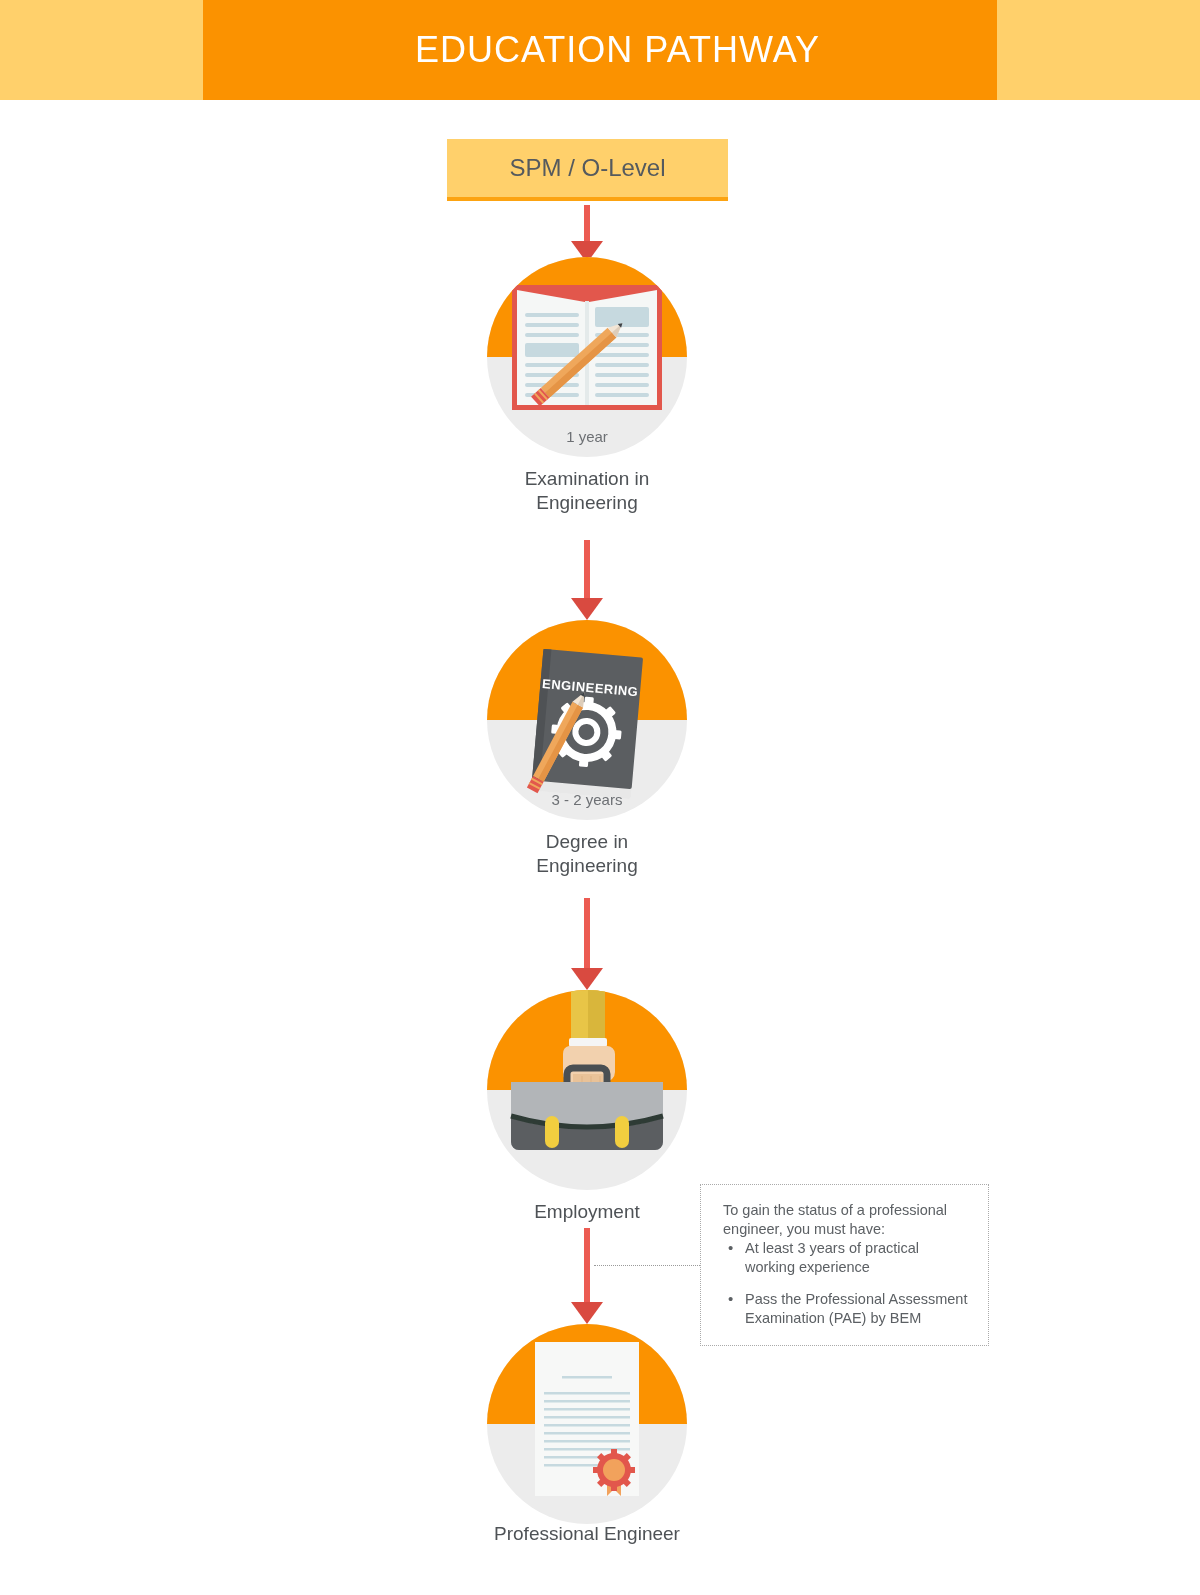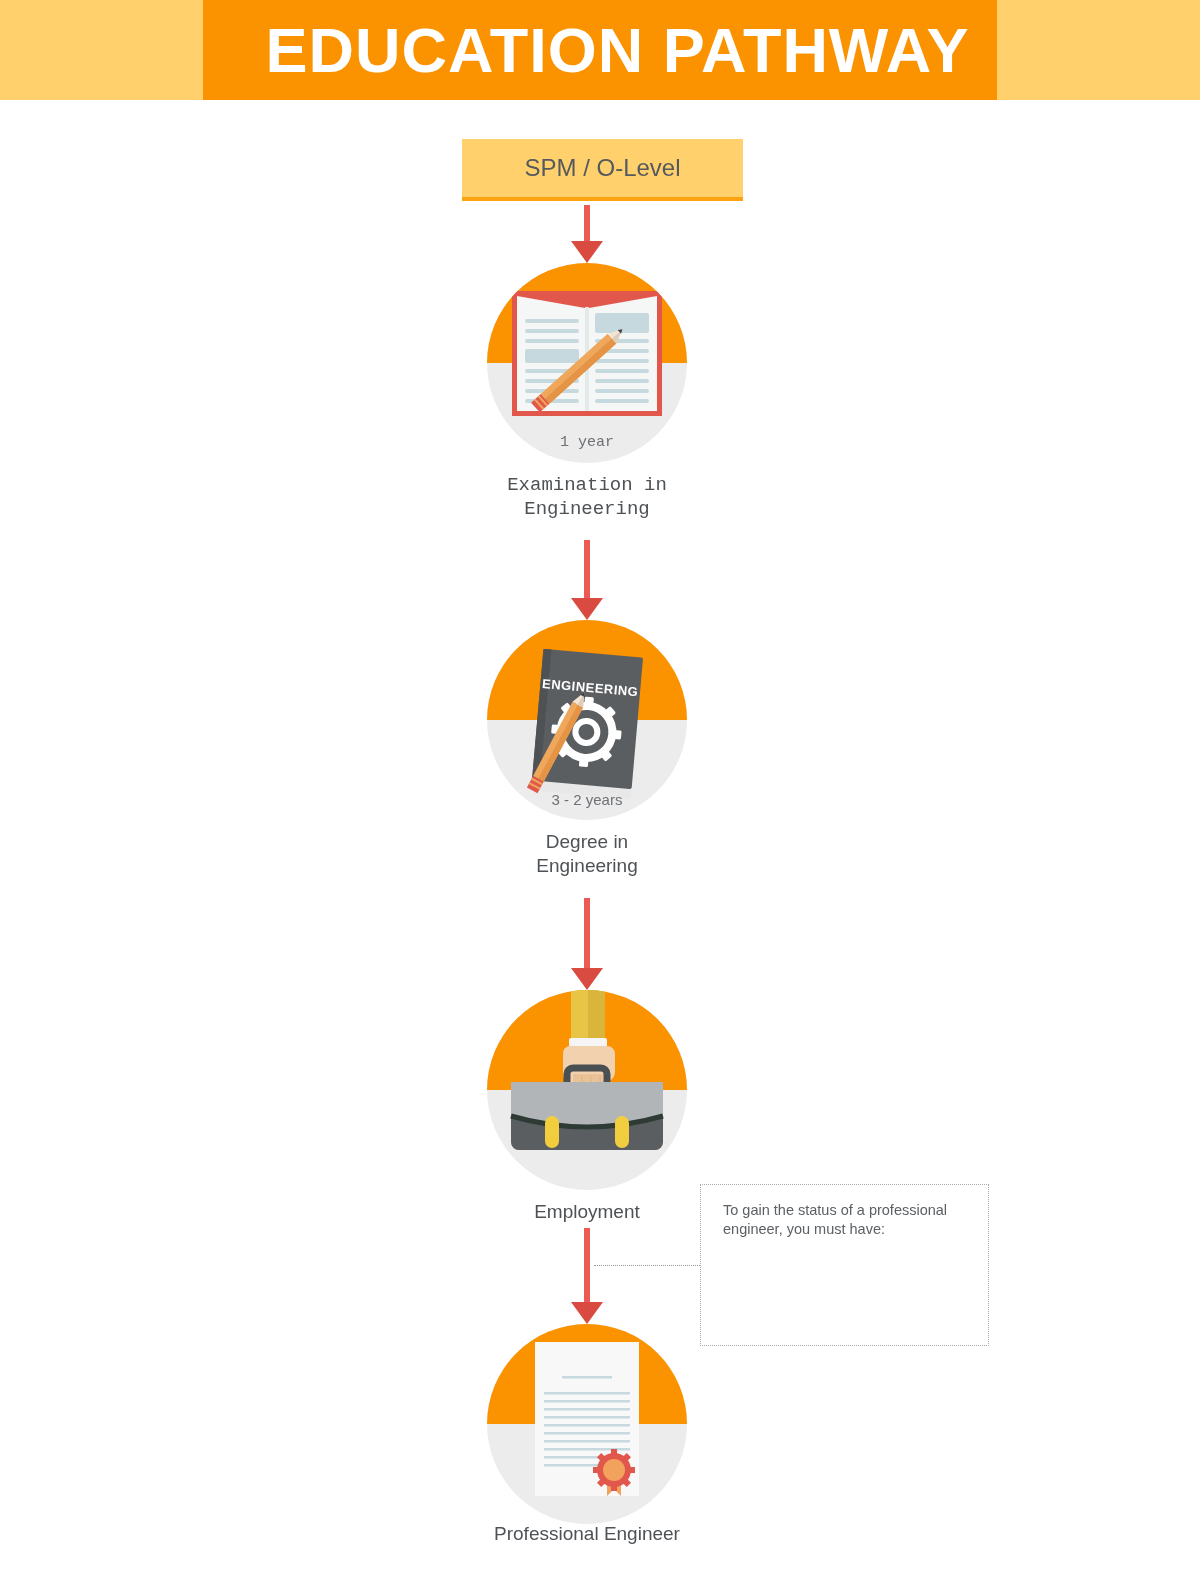--- a/index.html
+++ b/index.html
@@ -24,32 +24,32 @@
     position: absolute;
     left: 203px; top: 0;
     width: 794px; height: 100px;
     background: #FB9200;
     display: flex;
     align-items: center;
     justify-content: center;
   }
   .header-title {
     color: #ffffff;
-    font-size: 63px;
-    font-weight: bold;
+    font-size: 36px;
+    font-weight: normal;
     letter-spacing: 1px;
     line-height: 1;
     white-space: nowrap;
     margin-left: 35px;
   }
 
   
   .start-box {
     position: absolute;
-    left: 462px; top: 139px;
+    left: 447px; top: 139px;
     width: 281px; height: 62px;
     background: #FFD06B;
     border-bottom: 4px solid #FCA311;
     display: flex;
     align-items: center;
     justify-content: center;
   }
   .start-box-label {
     font-size: 24px;
     color: #555a5e;
@@ -169,21 +169,21 @@
 
 <div class="start-box">
   <div class="start-box-label">SPM / O-Level</div>
 </div>
 
 <div class="arrow" style="top:205px; height:58px;">
   <div class="shaft" style="height:38px;"></div>
   <div class="head" style="top:36px;"></div>
 </div>
 
-<div class="step" style="top:263px;font-family:Liberation Mono, monospace;">
+<div class="step" style="top:257px;">
   <div class="circle">
     <div class="circle-top"></div>
     <svg class="circle-art" viewBox="0 0 200 200">
 
       <rect x="25" y="28" width="150" height="125" fill="#E2574C"></rect>
 
       <path d="M30 33 L98 45 L98 148 L30 148 Z" fill="#F5F7F6"></path>
 
       <path d="M170 33 L102 45 L102 148 L170 148 Z" fill="#F5F7F6"></path>
 
@@ -331,20 +331,24 @@
 
 <div class="arrow" style="top:1228px; height:96px;">
   <div class="shaft" style="height:76px;"></div>
   <div class="head" style="top:74px;"></div>
 </div>
 
 <div class="callout-connector"></div>
 
 <div class="callout">
   <div class="callout-intro">To gain the status of a professional engineer, you must have:</div>
+  <ul class="callout-list">
+    <li>At least 3 years of practical working experience</li>
+    <li>Pass the Professional Assessment Examination (PAE) by BEM</li>
+  </ul>
 </div>
 
 <div class="step" style="top:1324px;">
   <div class="circle">
     <div class="circle-top"></div>
     <svg class="circle-art" viewBox="0 0 200 200">
 
       <rect x="48" y="18" width="104" height="154" fill="#F7F8F7"></rect>
 
       <rect x="75" y="52" width="50" height="2.5" fill="#C6D9DF"></rect>

